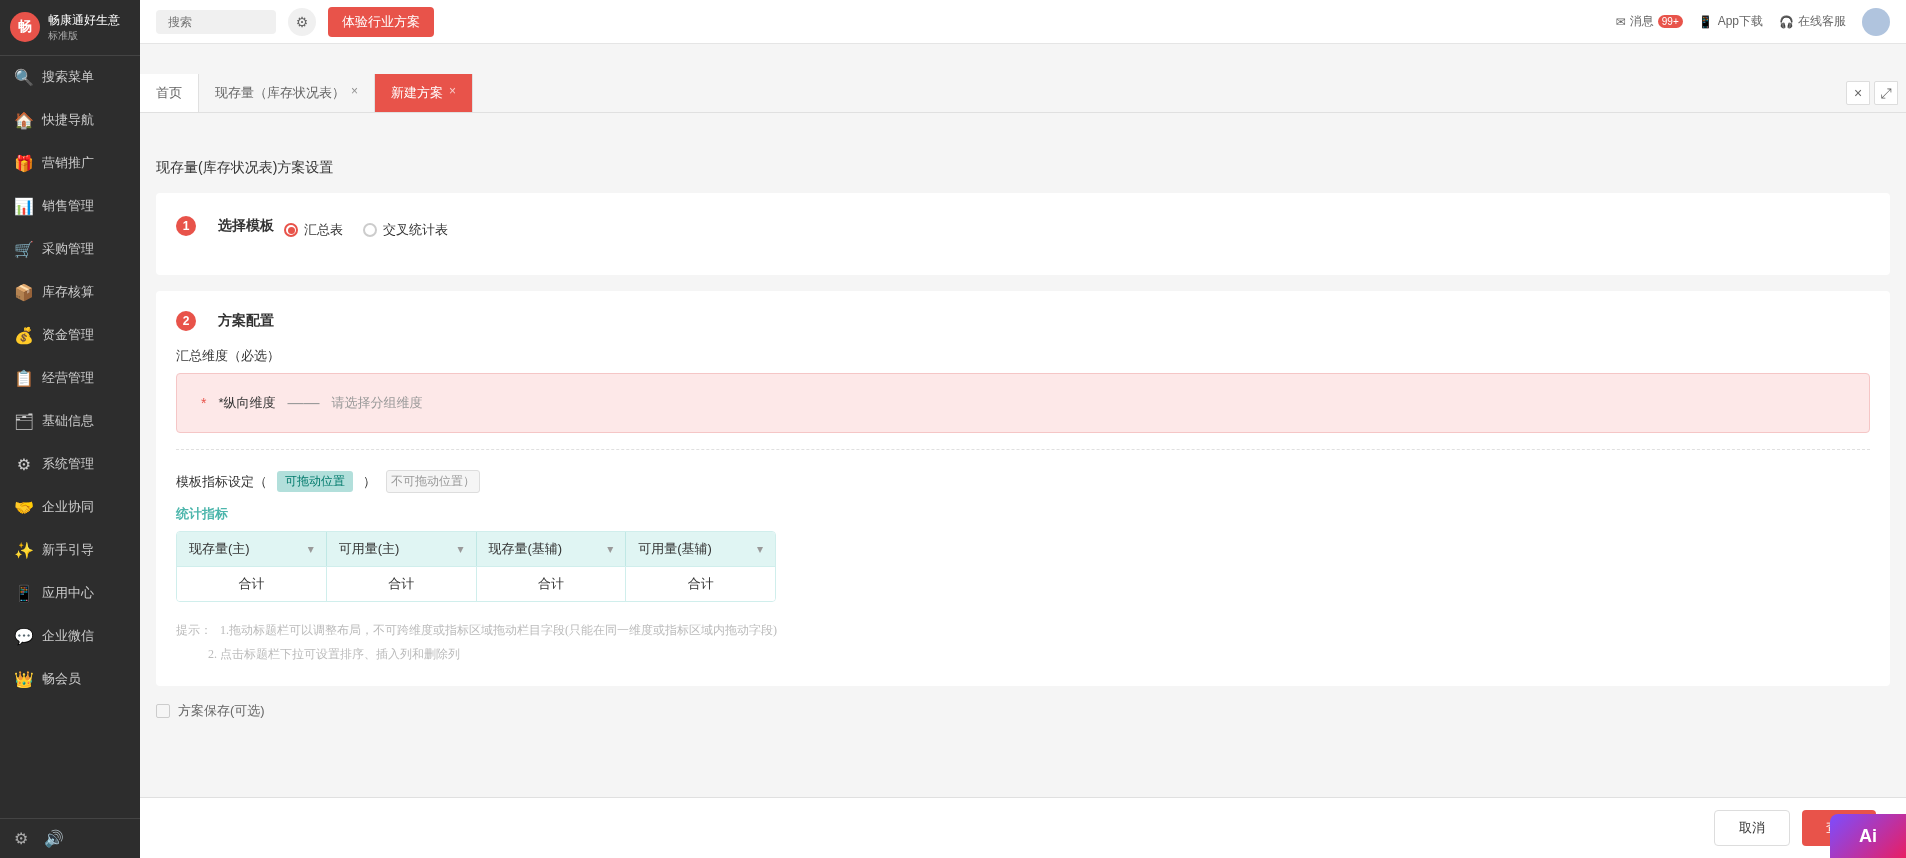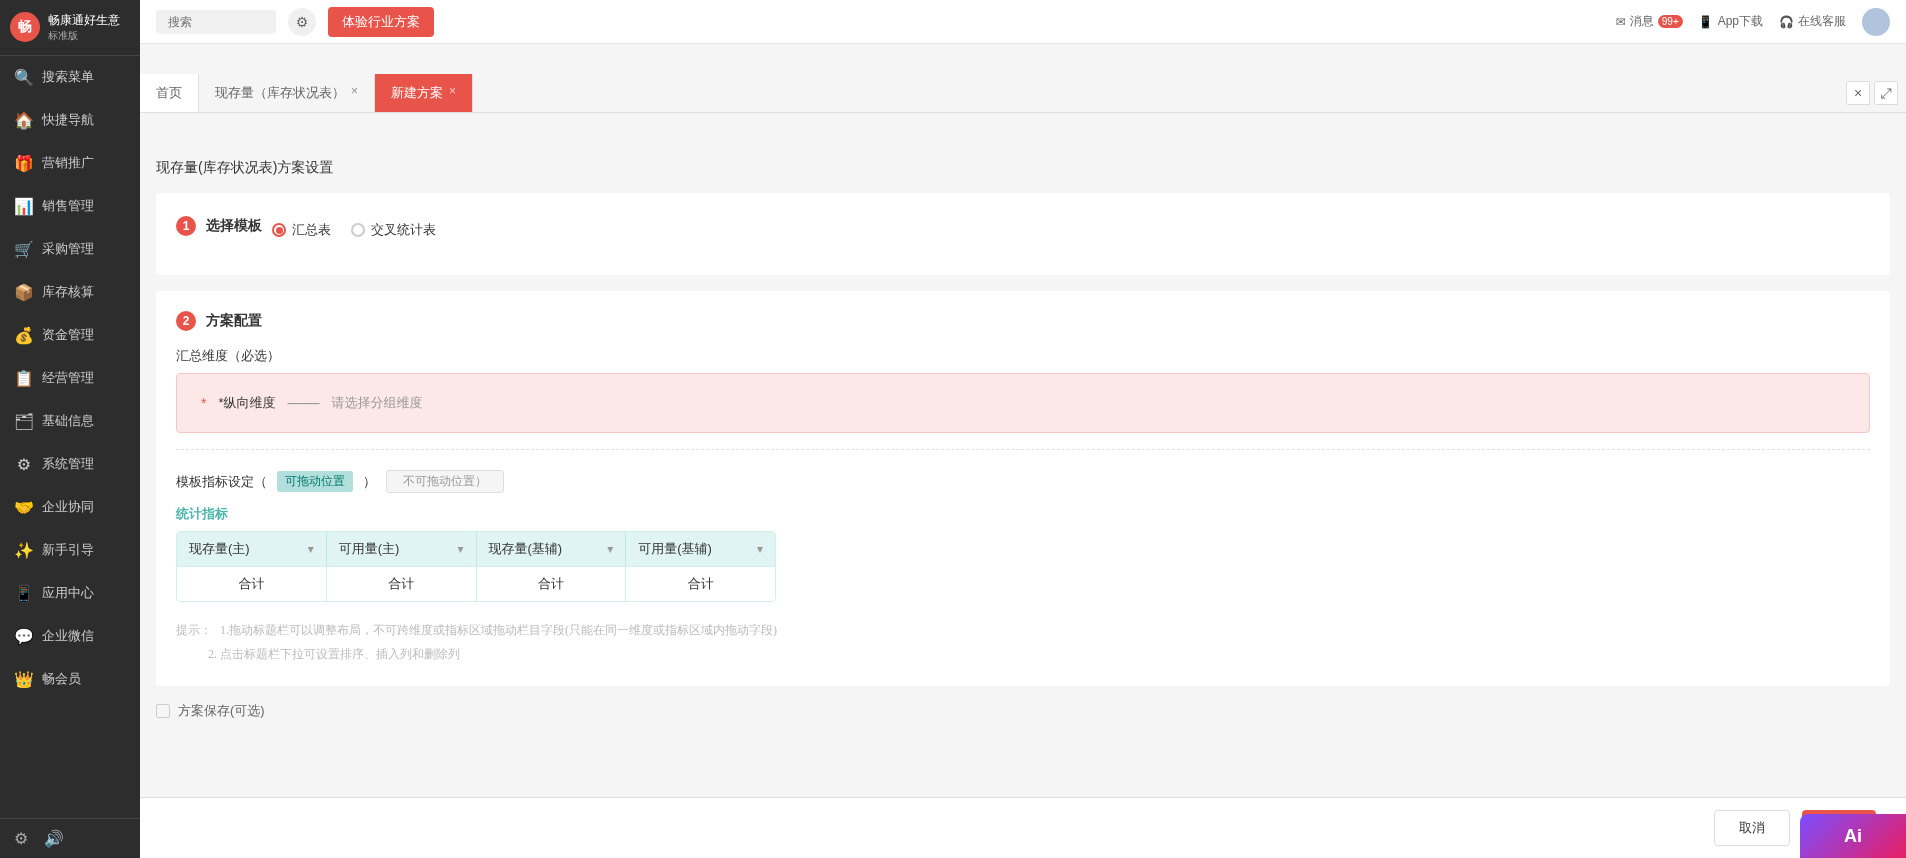--- a/index.html
+++ b/index.html
@@ -168,21 +168,21 @@
       margin-bottom: 16px;
     }
     .step-badge {
       width: 20px; height: 20px;
       background: #e8534a;
       color: #fff;
       border-radius: 50%;
       display: flex; align-items: center; justify-content: center;
       font-size: 12px; font-weight: bold; flex-shrink: 0;
     }
-    .step-title { font-size: 14px; color: #333; font-weight: bold; }
+    .step-title { font-size: 14px; color: #333; font-weight: bold; margin-left: 12px; }
 
     
     .radio-group {
       display: flex; align-items: center; gap: 20px;
     }
     .radio-item {
       display: flex; align-items: center; gap: 6px;
       cursor: pointer; font-size: 13px; color: #333; margin-top: 8px;
     }
     .radio-circle {
@@ -228,21 +228,21 @@
       margin-bottom: 12px; font-size: 13px; color: #333;
     }
     .tag-movable {
       background: #b2dfdb;
       padding: 2px 8px;
       border-radius: 3px;
       font-size: 12px; color: #00796b;
     }
     .tag-not-movable {
       background: #f5f5f5;
-      padding: 2px 16px;
+      padding: 2px 4px;
       border-radius: 3px;
       font-size: 12px; color: #999;
       border: 1px solid #ddd;
     }
 
     
     .stat-section-title { color: #4db6ac; font-size: 13px; margin-bottom: 8px; font-weight: bold; }
 
     .stat-table {
       border: 1px solid #d0eeec;
@@ -319,21 +319,21 @@
       width: 24px; height: 24px;
       display: flex; align-items: center; justify-content: center;
       cursor: pointer; color: #666; font-size: 14px;
     }
 
     
     .ai-fab {
       position: fixed;
       bottom: 0;
       right: 0;
-      width: 106px;
+      width: 76px;
       height: 44px;
       background: linear-gradient(135deg, #7c4dff, #e91e63);
       color: #fff;
       display: flex; align-items: center; justify-content: center;
       font-size: 18px; font-weight: bold;
       cursor: pointer;
       border-radius: 8px 0 0 0;
     }
 
     .relative { position: relative; gap: 30px; }

